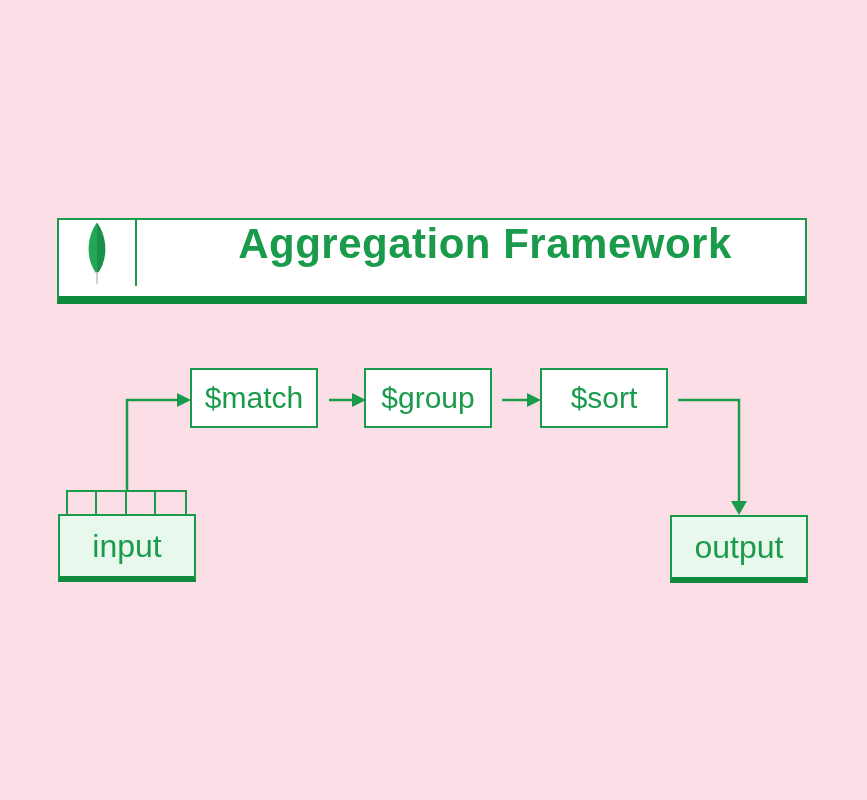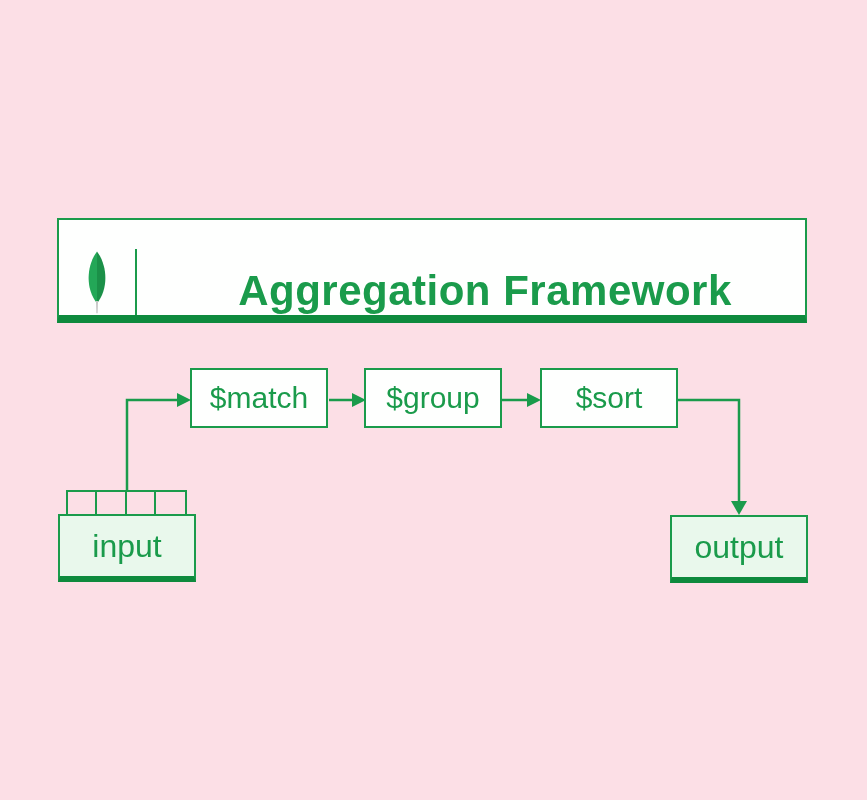--- a/index.html
+++ b/index.html
@@ -15,46 +15,46 @@
   .canvas{
     position:relative;
     width:867px;height:800px;
     background:var(--pink);
     overflow:hidden;
     font-family:"Liberation Sans","DejaVu Sans",sans-serif;
   }
   
   .header{
     position:absolute;left:57px;top:218px;
-    width:750px;height:105px;
+    width:750px;height:86px;
     background:var(--fill-white);
     border:2px solid var(--green);
     border-bottom:8px solid var(--green-dark);
-    display:flex;align-items:flex-end;gap:28px;
+    display:flex;align-items:flex-start;gap:28px;
   }
   .logo-cell{
     width:78px;
     border-right:2px solid var(--green);
     display:flex;align-items:center;justify-content:center;
   }
   .logo-cell svg{width:44px;height:66px;display:block;}
   .title-cell{
     flex:1;
     display:flex;align-items:center;justify-content:center;
   }
   .title-cell .title{
     color:var(--green);
     font-size:42px;
     font-weight:bold;
     letter-spacing:0.5px;
     white-space:nowrap;
   }
   
   .stage{
-    position:absolute;top:368px;width:138px;height:60px;
+    position:absolute;top:368px;width:128px;height:60px;
     background:var(--fill-white);
     border:2px solid var(--green);
     display:flex;align-items:center;justify-content:center;
     color:var(--green);
     font-size:30px;
   }
   .stage.match{left:190px;}
   .stage.group{left:364px;}
   .stage.sort{left:540px;}
   

